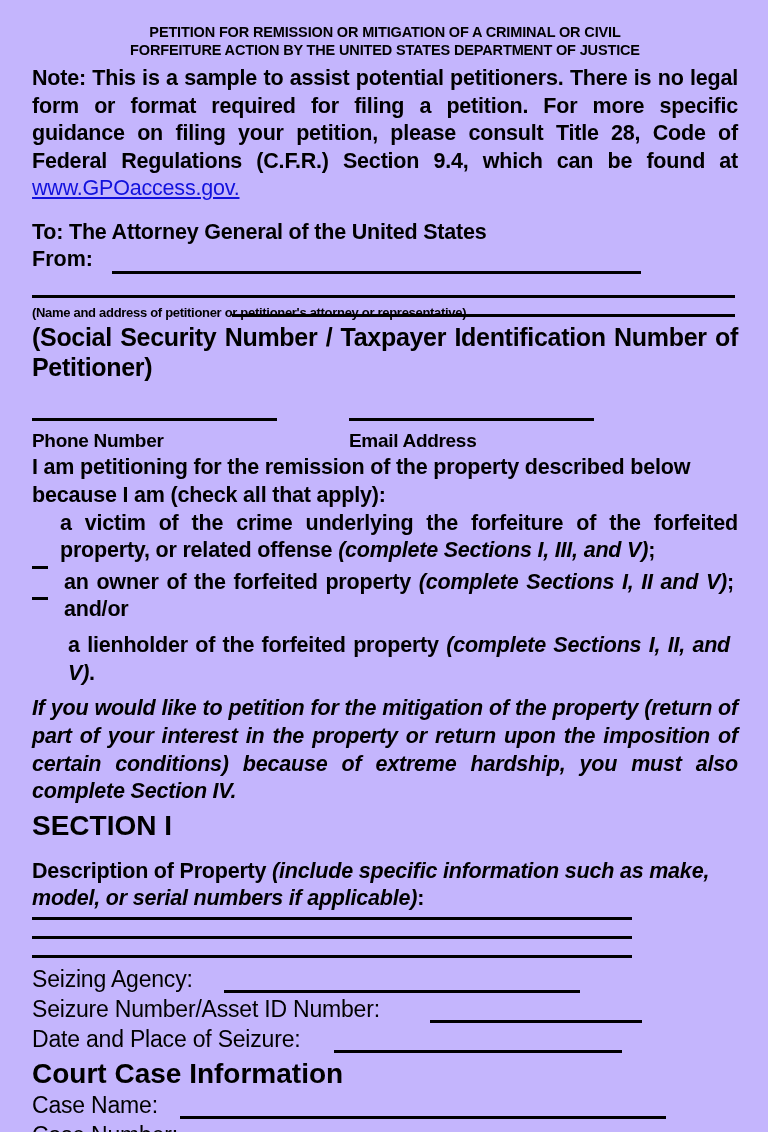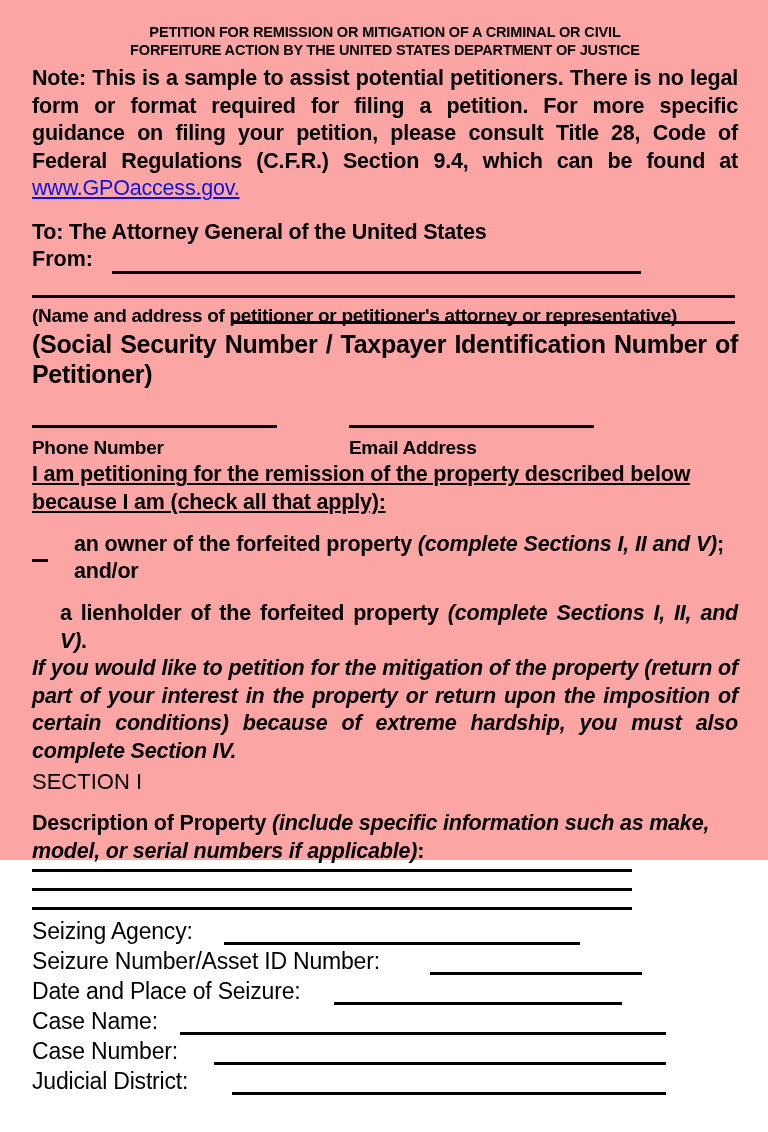--- a/index.html
+++ b/index.html
@@ -10,22 +10,22 @@
   body {
     width: 768px;
     height: 1132px;
     font-family: "Liberation Sans", sans-serif;
     color: #000000;
     overflow: hidden;
   }
   .page {
     position: relative;
     width: 768px;
-    height: 860px;
-    background: #fca5a5;
+    height: 1132px;
+    background: #c4b5fd;
     padding: 0;
     box-sizing: border-box;
   }
   .content {
     position: absolute;
     left: 32px;
     top: 24px;
     width: 706px;
   }
 
@@ -98,22 +98,22 @@
   }
   .collabel {
     position: absolute;
     font-size: 19px;
     font-weight: bold;
     top: 0;
     letter-spacing: -0.3px;
   }
 
   .section-head {
-    font-size: 22px;
-    font-weight: normal;
+    font-size: 28px;
+    font-weight: bold;
     letter-spacing: 0px;
   }
 
   .fieldline {
     position: relative;
     font-size: 23px;
     font-weight: normal;
     height: 30px;
     letter-spacing: -0.2px;
   }
@@ -144,48 +144,52 @@
 
     <div class="fromrow" style="margin-top:0px;">
       <span class="fromlabel">From:</span>
       <span class="inline-rule" style="left:80px; right:97px; top:24px;"></span>
     </div>
 
     <div style="height:28px; position:relative;">
       <span class="inline-rule" style="left:0px; right:3px; top:18px;"></span>
     </div>
 
-    <p class="para" style="font-size:19px; line-height:1.2; letter-spacing:-0.3px;"><span>(Name and address of petitioner or petitioner's attorney or representative)</span></p>
+    <p class="para" style="font-size:13px; line-height:1.2; letter-spacing:-0.3px;"><span>(Name and address of petitioner or petitioner's attorney or representative)</span></p>
 
     <div style="position:relative; height:0px;">
       <span class="inline-rule" style="left:200px; right:3px; top:-6px;"></span>
     </div>
 
     <p class="para" style="font-size:25px; line-height:1.2; letter-spacing:-0.3px; margin-top:2px;">(Social Security Number / Taxpayer Identification Number of Petitioner)</p>
 
     <div style="position:relative; height:48px;">
       <span class="inline-rule" style="left:0px; width:245px; top:36px;"></span>
       <span class="inline-rule" style="left:317px; width:245px; top:36px;"></span>
     </div>
 
     <div class="twocol">
       <span class="collabel" style="left:0px;">Phone Number</span>
       <span class="collabel" style="left:317px;">Email Address</span>
     </div>
 
-    <p class="para nojust" style="margin-top:-2px;text-decoration:underline;">I am petitioning for the remission of the property described below because I am (check all that apply):</p>
-
+    <p class="para nojust" style="margin-top:-2px;">I am petitioning for the remission of the property described below because I am (check all that apply):</p>
+
+    <div class="checkitem">
+      <span class="checkmark" style="top:56px;"></span>
+      <p class="para" style="margin:0;"><span>a victim of the crime underlying the forfeiture of the forfeited property, or related offense </span><i>(complete Sections I, III, and V)</i><span>;</span></p>
+    </div>
 
     <div class="checkitem">
       <span class="checkmark" style="top:28px;"></span>
-      <p class="para" style="margin:14px;"><span>an owner of the forfeited property </span><i>(complete Sections I, II and V)</i><span>; and/or</span></p>
+      <p class="para" style="margin:4px;"><span>an owner of the forfeited property </span><i>(complete Sections I, II and V)</i><span>; and/or</span></p>
     </div>
 
     <div class="checkitem">
-      <p class="para" style="margin:0;"><span>a lienholder of the forfeited property </span><i>(complete Sections I, II, and V)</i><span>.</span></p>
+      <p class="para" style="margin:8px;"><span>a lienholder of the forfeited property </span><i>(complete Sections I, II, and V)</i><span>.</span></p>
     </div>
 
     <p class="para ital" style="margin-top:0px;">If you would like to petition for the mitigation of the property (return of part of your interest in the property or return upon the imposition of certain conditions) because of extreme hardship, you must also complete Section IV.</p>
 
     <p class="para nojust section-head" style="margin-top:2px;">SECTION I</p>
 
     <p class="para nojust" style="margin-top:14px;"><span>Description of Property </span><i>(include specific information such as make, model, or serial numbers if applicable)</i><span>:</span></p>
 
     <div class="blankline-block">
       <div class="blankline" style="width:600px;"></div>
@@ -201,20 +205,21 @@
     <div class="fieldline">
       <span class="lbl">Seizure Number/Asset ID Number:</span>
       <span class="ln" style="left:398px; width:212px; top:24px;"></span>
     </div>
 
     <div class="fieldline">
       <span class="lbl">Date and Place of Seizure:</span>
       <span class="ln" style="left:302px; width:288px; top:24px;"></span>
     </div>
 
+    <p class="para nojust section-head" style="margin-top:0px;">Court Case Information</p>
 
     <div class="fieldline">
       <span class="lbl">Case Name:</span>
       <span class="ln" style="left:148px; width:486px; top:24px;"></span>
     </div>
 
     <div class="fieldline">
       <span class="lbl">Case Number:</span>
       <span class="ln" style="left:182px; width:452px; top:24px;"></span>
     </div>

